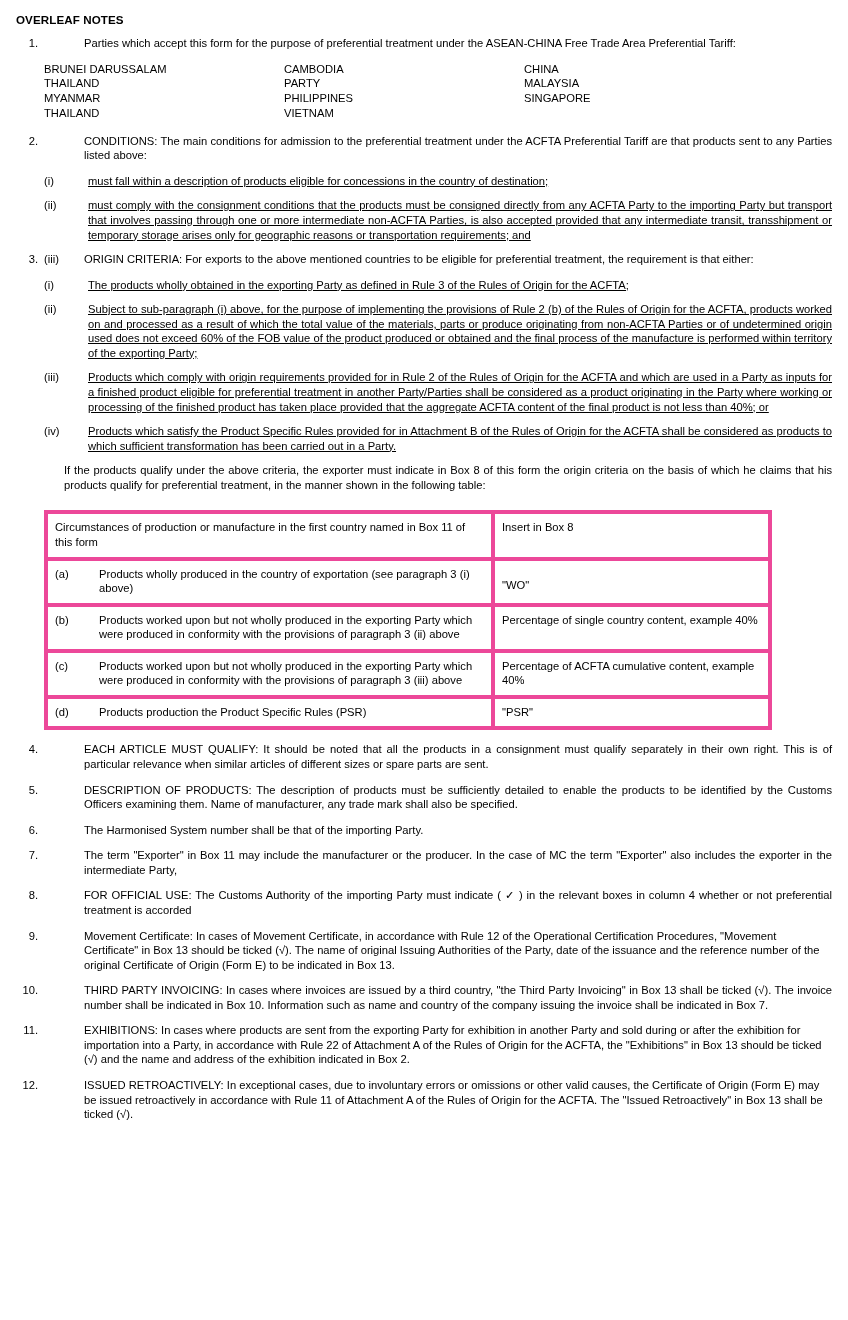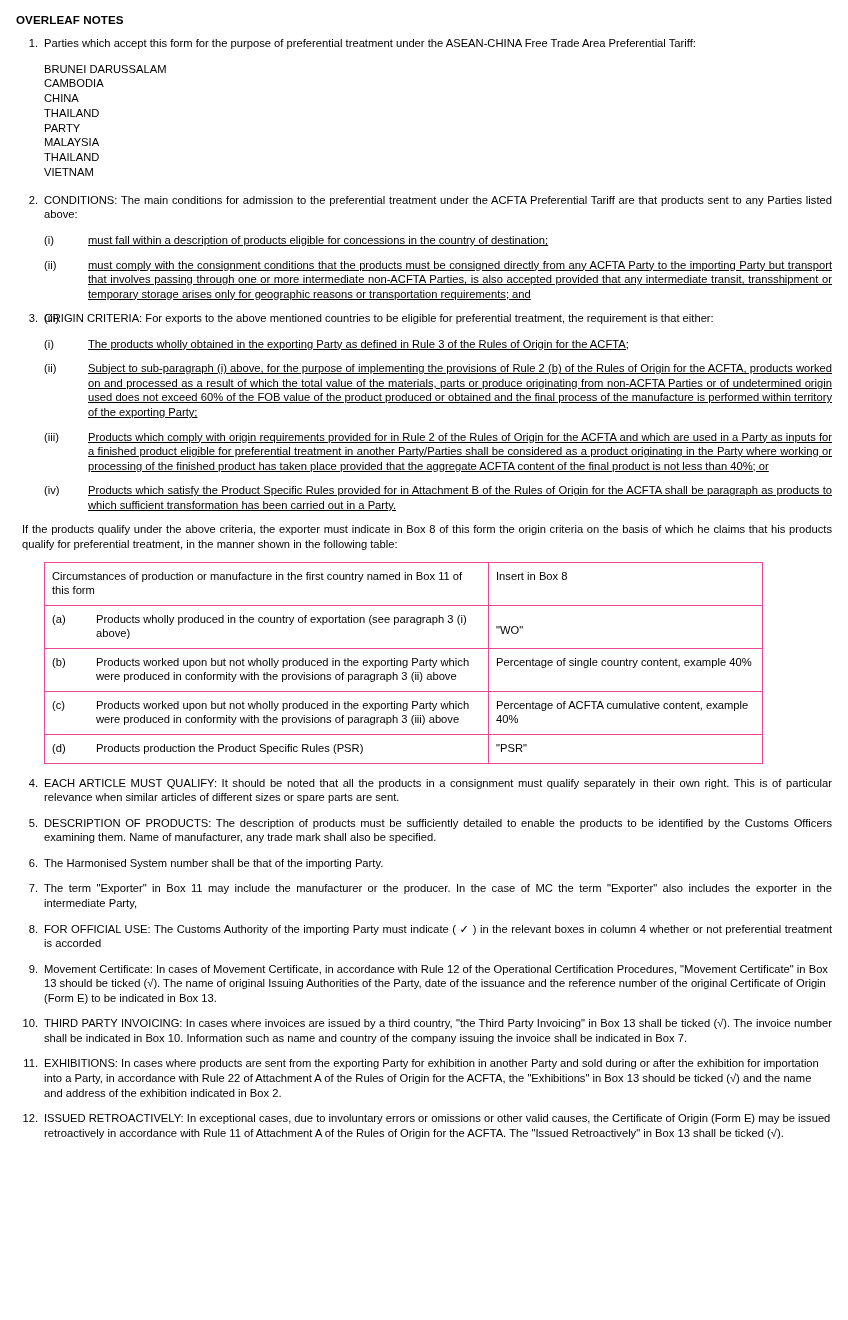--- a/index.html
+++ b/index.html
@@ -49,20 +49,21 @@
     position: absolute;
     left: 0;
     top: 0;
     width: 38px;
     text-align: right;
     white-space: nowrap;
   }
   .item > .itxt {
     text-align: justify;
     text-justify: inter-word;
+    margin-left: 40px;
   }
   .item > .itxt.noj { text-align: left; }
 
   
   .sub {
     position: relative;
     padding-left: 88px;
     padding-right: 16px;
     margin-bottom: 10px;
   }
@@ -76,54 +77,53 @@
   }
   .sub > .itxt {
     text-align: justify;
     text-justify: inter-word;
     text-decoration: underline;
   }
   .sub > .itxt.noj { text-align: left; }
 
   
   .plainpara {
-    padding-left: 22px;
+    padding-left: 64px;
     padding-right: 16px;
-    margin-bottom: 10px;
+    margin-bottom: 18px;
     text-align: justify;
     text-justify: inter-word;
   }
 
   
   .countries {
     padding-left: 44px;
     margin-top: 9px;
     margin-bottom: 13px;
   }
   .crow {
     display: flex;
     line-height: 1.32;
-    flex-direction: column;
   }
   .ccell { width: 240px; }
   .ccell:last-child { width: auto; }
 
   
   .tablewrap {
     padding-left: 44px;
     margin-top: 4px;
     margin-bottom: 12px;
   }
   table.crit {
     border-collapse: collapse;
     width: 690px;
     table-layout: fixed;
   }
   table.crit td {
-    border: 1px solid #ec4899;
+    border: 4px solid #ec4899;
     vertical-align: top;
     padding: 6px 7px 7px 7px;
     line-height: 1.30;
     margin-top: 36px;
   }
   table.crit td.c1 { width: 429px; }
   table.crit td.c2 { width: 259px; }
   td.c1 .cellin {
     position: relative;
     padding-left: 44px;
@@ -155,20 +155,25 @@
         <div class="ccell">BRUNEI DARUSSALAM</div>
         <div class="ccell">CAMBODIA</div>
         <div class="ccell">CHINA</div>
       </div>
       <div class="crow">
         <div class="ccell">THAILAND</div>
         <div class="ccell">PARTY</div>
         <div class="ccell">MALAYSIA</div>
       </div>
       <div class="crow">
+        <div class="ccell">MYANMAR</div>
+        <div class="ccell">PHILIPPINES</div>
+        <div class="ccell">SINGAPORE</div>
+      </div>
+      <div class="crow">
         <div class="ccell">THAILAND</div>
         <div class="ccell">VIETNAM</div>
         <div class="ccell"></div>
       </div>
     </div>
 
     <div class="item">
       <span class="marker">2.</span>
       <div class="itxt">CONDITIONS: The main conditions for admission to the preferential treatment under the ACFTA Preferential Tariff are that products sent to any Parties listed above:</div>
     </div>
@@ -197,21 +202,21 @@
     <div class="sub">
       <span class="marker">(ii)</span>
       <div class="itxt">Subject to sub-paragraph (i) above, for the purpose of implementing the provisions of Rule 2 (b) of the Rules of Origin for the ACFTA, products worked on and processed as a result of which the total value of the materials, parts or produce originating from non-ACFTA Parties or of undetermined origin used does not exceed 60% of the FOB value of the product produced or obtained and the final process of the manufacture is  performed within territory of the exporting Party;</div>
     </div>
     <div class="sub">
       <span class="marker">(iii)</span>
       <div class="itxt">Products which comply with origin requirements provided for in Rule 2 of the Rules of Origin for the ACFTA and which are used in a Party as inputs for a finished product eligible for preferential treatment in another Party/Parties shall be considered as a product originating in the Party where working or processing of the finished product has taken place provided that the aggregate ACFTA content of the final product is not less than 40%; or</div>
     </div>
     <div class="sub">
       <span class="marker">(iv)</span>
-      <div class="itxt">Products which satisfy the Product Specific Rules provided for in Attachment B of the Rules of Origin for the ACFTA shall be paragraph as products to which sufficient transformation has been carried out in a Party.</div>
+      <div class="itxt">Products which satisfy the Product Specific Rules provided for in Attachment B of the Rules of Origin for the ACFTA shall be considered as products to which sufficient transformation has been carried out in a Party.</div>
     </div>
 
     <div class="plainpara">If the products qualify under the above criteria, the exporter must indicate in Box 8 of this form the origin criteria on the basis of which he claims that his products qualify for preferential treatment, in the manner shown in the following table:</div>
 
     <div class="tablewrap">
       <table class="crit">
         <tbody>
           <tr>
             <td class="c1">
               <div class="cellin nolabel">Circumstances of production or  manufacture in the first country named in Box 11 of this form</div>

